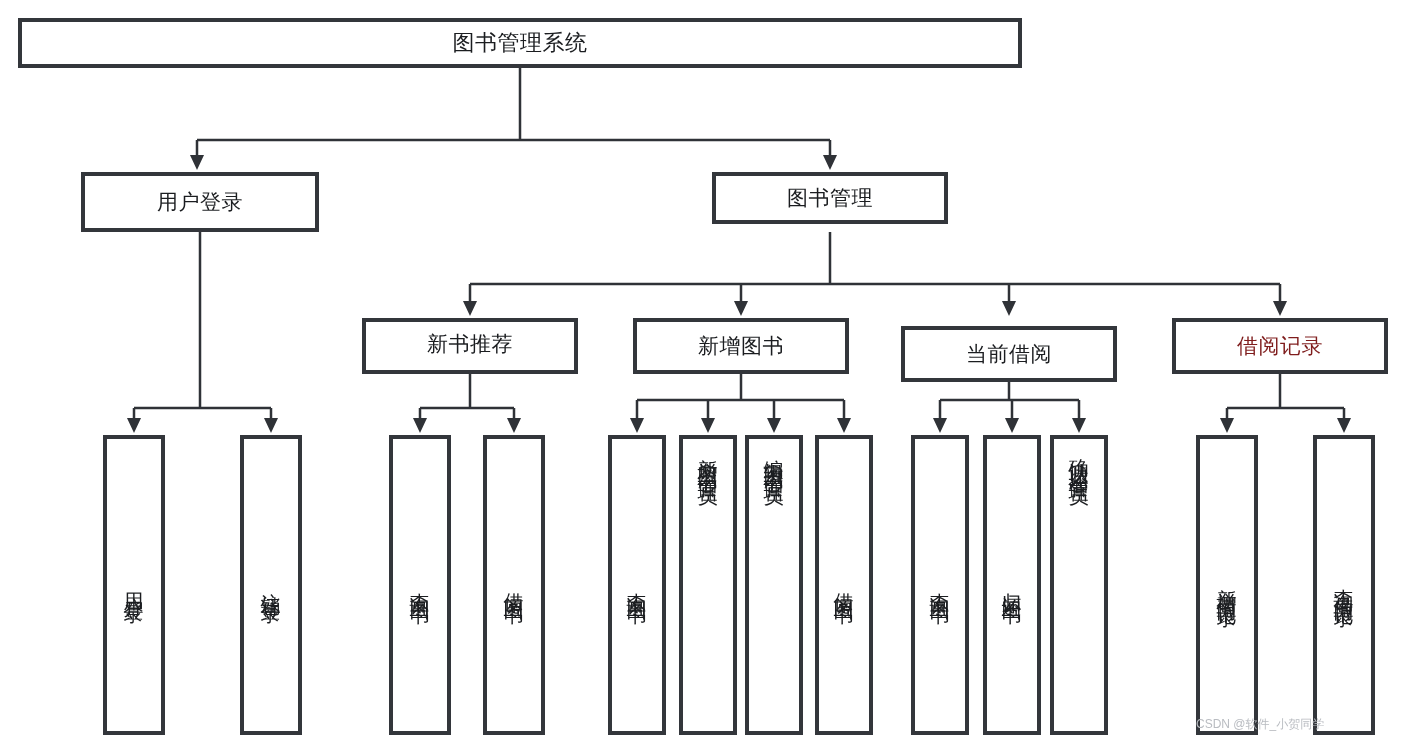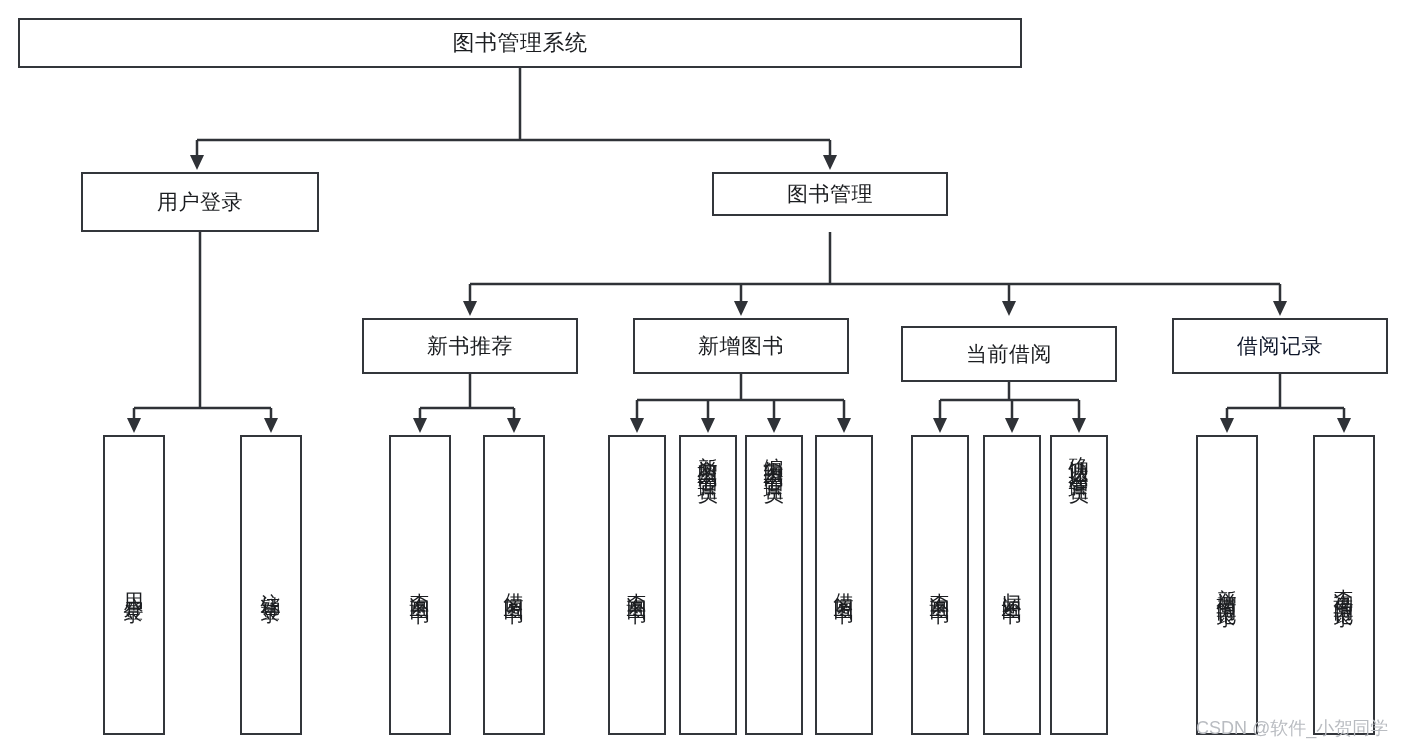--- a/index.html
+++ b/index.html
@@ -23,21 +23,21 @@
     left: 0;
     top: 0;
     width: 1405px;
     height: 747px;
     pointer-events: none;
   }
   .node {
     position: absolute;
     box-sizing: border-box;
     background: #ffffff;
-    border: 2px solid #84cc16;
+    border: 4px solid #84cc16;
     display: flex;
     align-items: center;
     justify-content: center;
     overflow: hidden;
   }
   .node-label {
     color: #1b1d20;
     text-align: center;
     line-height: 1.08;
     white-space: pre;
@@ -63,21 +63,21 @@
     letter-spacing: 4px;
     line-height: 1;
   }
   .node.vert.centered {
     align-items: center;
     padding-top: 0;
   }
   .watermark {
     position: absolute;
     color: #b9bcc1;
-    font-size: 18px;
+    font-size: 12px;
     white-space: nowrap;
     user-select: none;
   }
 </style>
 </head>
 <body>
 
 <div id="diagram-root" style="background: rgb(255, 255, 255);">
 
   <svg class="connectors" viewBox="0 0 1405 747">
@@ -113,34 +113,34 @@
       </g>
   </svg>
 
   <div id="node-layer">
       <div class="node horiz root" style="left: 18px; top: 18px; width: 1004px; height: 50px; border-color: rgb(51, 54, 59);">
         <span class="node-label" style="color: rgb(27, 29, 32);">图书管理系统</span>
       </div>
       <div class="node horiz" style="left: 81px; top: 172px; width: 238px; height: 60px; border-color: rgb(51, 54, 59);">
         <span class="node-label" style="color: rgb(27, 29, 32);">用户登录</span>
       </div>
-      <div class="node horiz" style="left: 712px; top: 172px; width: 236px; height: 44px; border-color: rgb(51, 54, 59);">
+      <div class="node horiz" style="left: 712px; top: 172px; width: 236px; height: 52px; border-color: rgb(51, 54, 59);">
         <span class="node-label" style="color: rgb(27, 29, 32);">图书管理</span>
       </div>
       <div class="node horiz" style="left: 362px; top: 318px; width: 216px; height: 56px; border-color: rgb(51, 54, 59);">
-        <span class="node-label" style="color: rgb(27, 29, 32);">新书推荐</span>
+        <span class="node-label" style="color: rgb(27, 29, 32); font-family: Liberation Mono, monospace;">新书推荐</span>
       </div>
       <div class="node horiz" style="left: 633px; top: 318px; width: 216px; height: 56px; border-color: rgb(51, 54, 59);">
         <span class="node-label" style="color: rgb(27, 29, 32);">新增图书</span>
       </div>
       <div class="node horiz" style="left: 901px; top: 318px; width: 216px; height: 56px; border-color: rgb(51, 54, 59); margin-top: 8px;">
         <span class="node-label" style="color: rgb(27, 29, 32);">当前借阅</span>
       </div>
       <div class="node horiz" style="left: 1172px; top: 318px; width: 216px; height: 56px; border-color: rgb(51, 54, 59);">
-        <span class="node-label" style="color: #0f172a;">借阅记录</span>
+        <span class="node-label" style="color: #7f1d1d;">借阅记录</span>
       </div>
       <div class="node vert centered" style="left: 103px; top: 435px; width: 62px; height: 300px; border-color: rgb(51, 54, 59);">
         <span class="node-label" style="color: rgb(27, 29, 32);">用户登录</span>
       </div>
       <div class="node vert centered" style="left: 240px; top: 435px; width: 62px; height: 300px; border-color: rgb(51, 54, 59);">
         <span class="node-label" style="color: rgb(27, 29, 32);">注销登录</span>
       </div>
       <div class="node vert centered" style="left: 389px; top: 435px; width: 62px; height: 300px; border-color: rgb(51, 54, 59);">
         <span class="node-label" style="color: rgb(27, 29, 32);">查询图书</span>
       </div>

